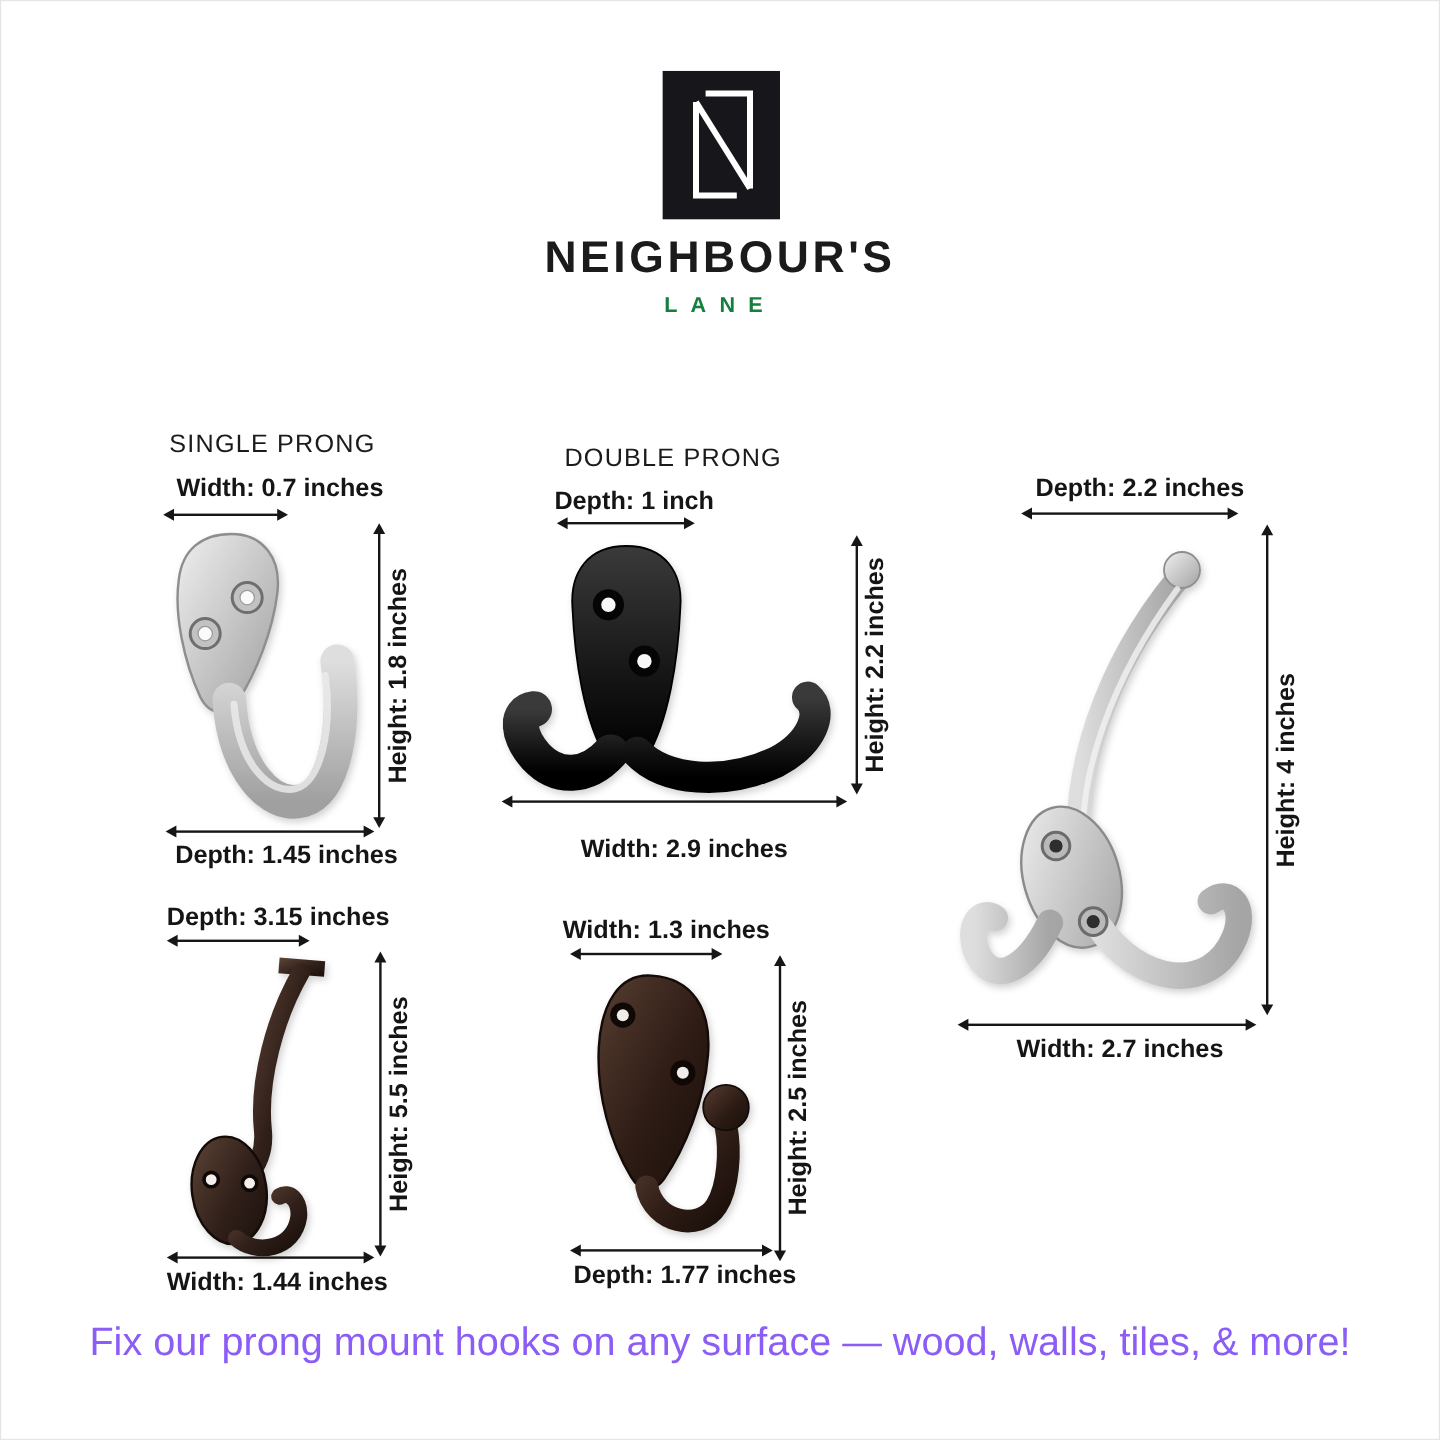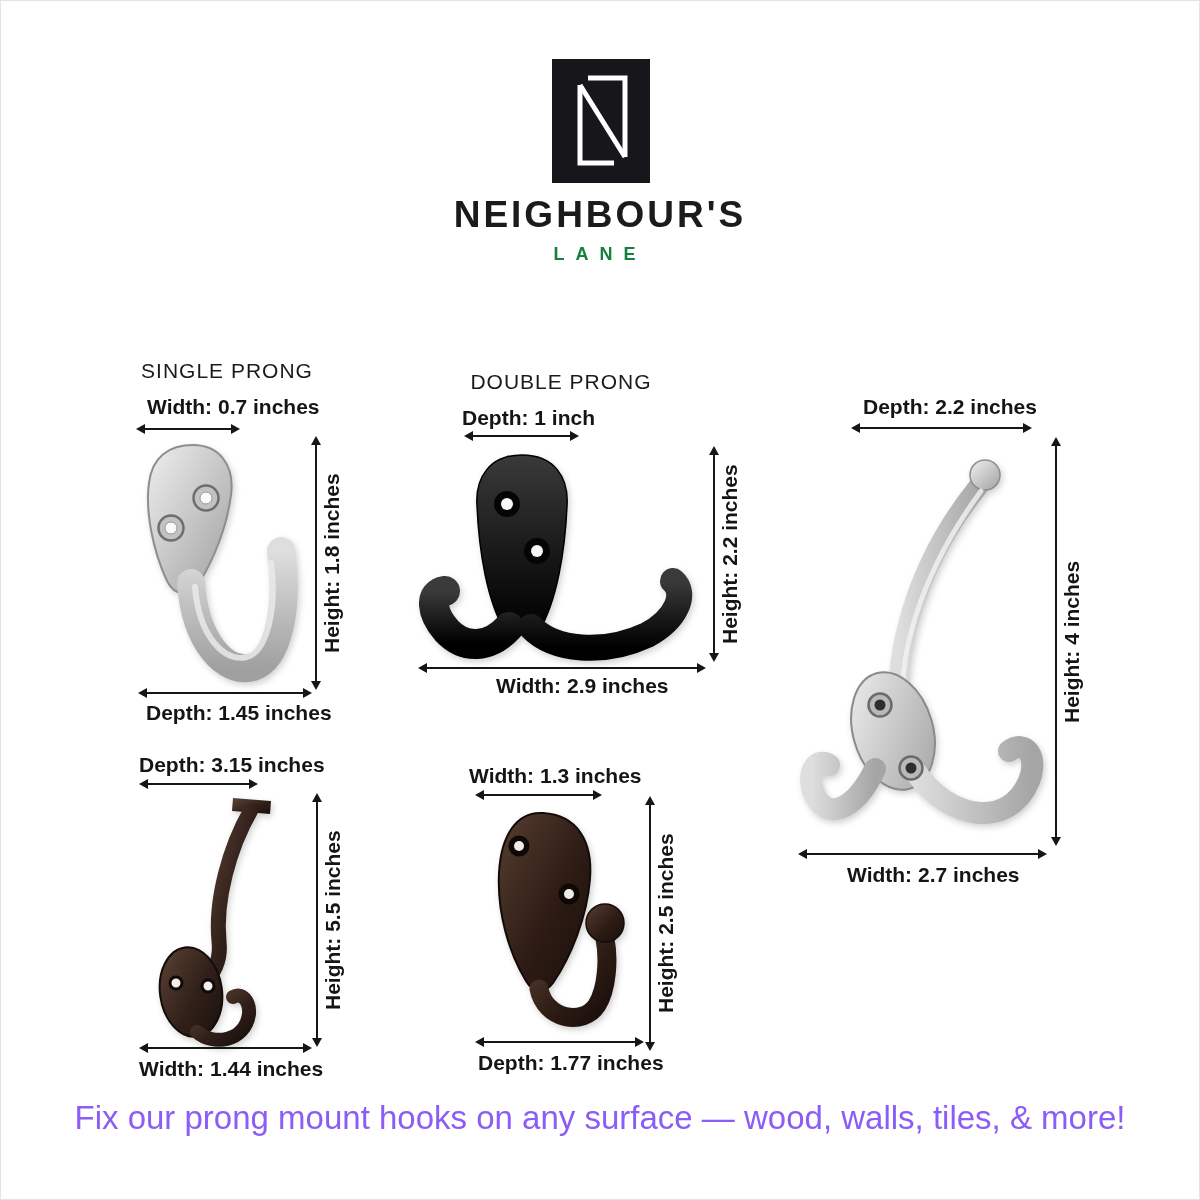--- a/index.html
+++ b/index.html
@@ -113,21 +113,21 @@
     <path d="M 90,176 C 70,198 45,198 28,180 C 12,162 10,142 26,140" fill="none" stroke="url(#blkC)" stroke-width="30" stroke-linecap="round"></path>
     <path d="M 112,176 C 135,200 185,204 228,184 C 258,168 268,142 254,130" fill="none" stroke="url(#blkC)" stroke-width="26" stroke-linecap="round"></path>
     <circle cx="88" cy="53" r="13" fill="#050505"></circle>
     <circle cx="88" cy="53" r="6" fill="#f7f7f7"></circle>
     <circle cx="118" cy="100" r="13" fill="#050505"></circle>
     <circle cx="118" cy="100" r="6" fill="#f7f7f7"></circle>
   </svg>
   <div class="dim-v" style="left:712px;top:453px;height:200px;"></div>
   <div class="side-label" style="left:716px;top:453px;height:200px;">Height: 2.2 inches</div>
   <div class="dim-h" style="left:425px;top:666px;width:272px;"></div>
-  <div class="dim-label" style="left:483px;top:673px;margin-left:12px;">Width: 2.9 inches</div>
+  <div class="dim-label" style="left:483px;top:695px;">Width: 2.9 inches</div>
 
   <div class="dim-label" style="left:468px;top:763px;">Width: 1.3 inches</div>
   <div class="dim-h" style="left:482px;top:793px;width:111px;"></div>
   <svg class="hook-svg" style="left:486px;top:806px;" width="152" height="232" viewBox="0 0 152 232">
     <defs>
       <linearGradient id="brzD" x1="0" y1="0" x2="1" y2="1">
         <stop offset="0" stop-color="#573e31"></stop>
           <stop offset="0.55" stop-color="#2e1c15"></stop>
           <stop offset="1" stop-color="#190e0a"></stop>
       </linearGradient>

